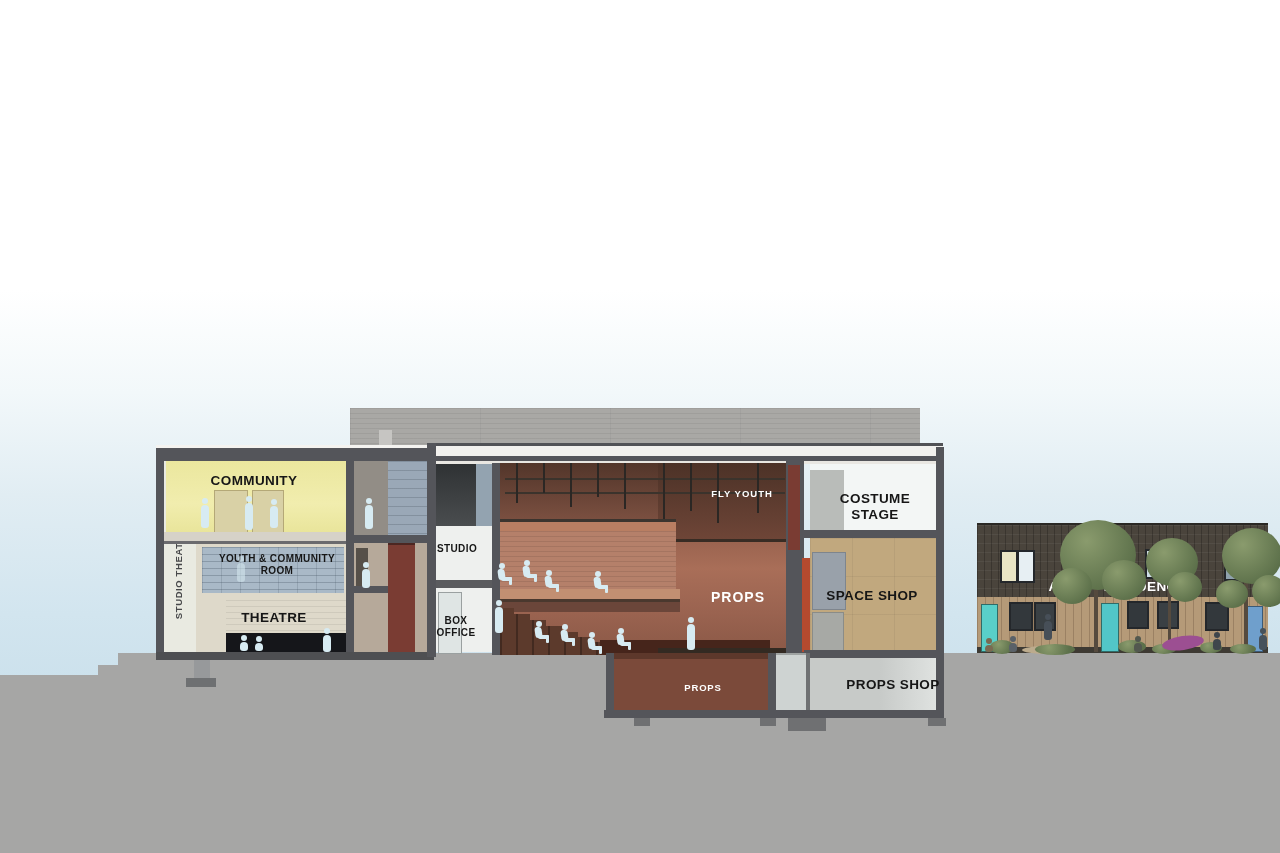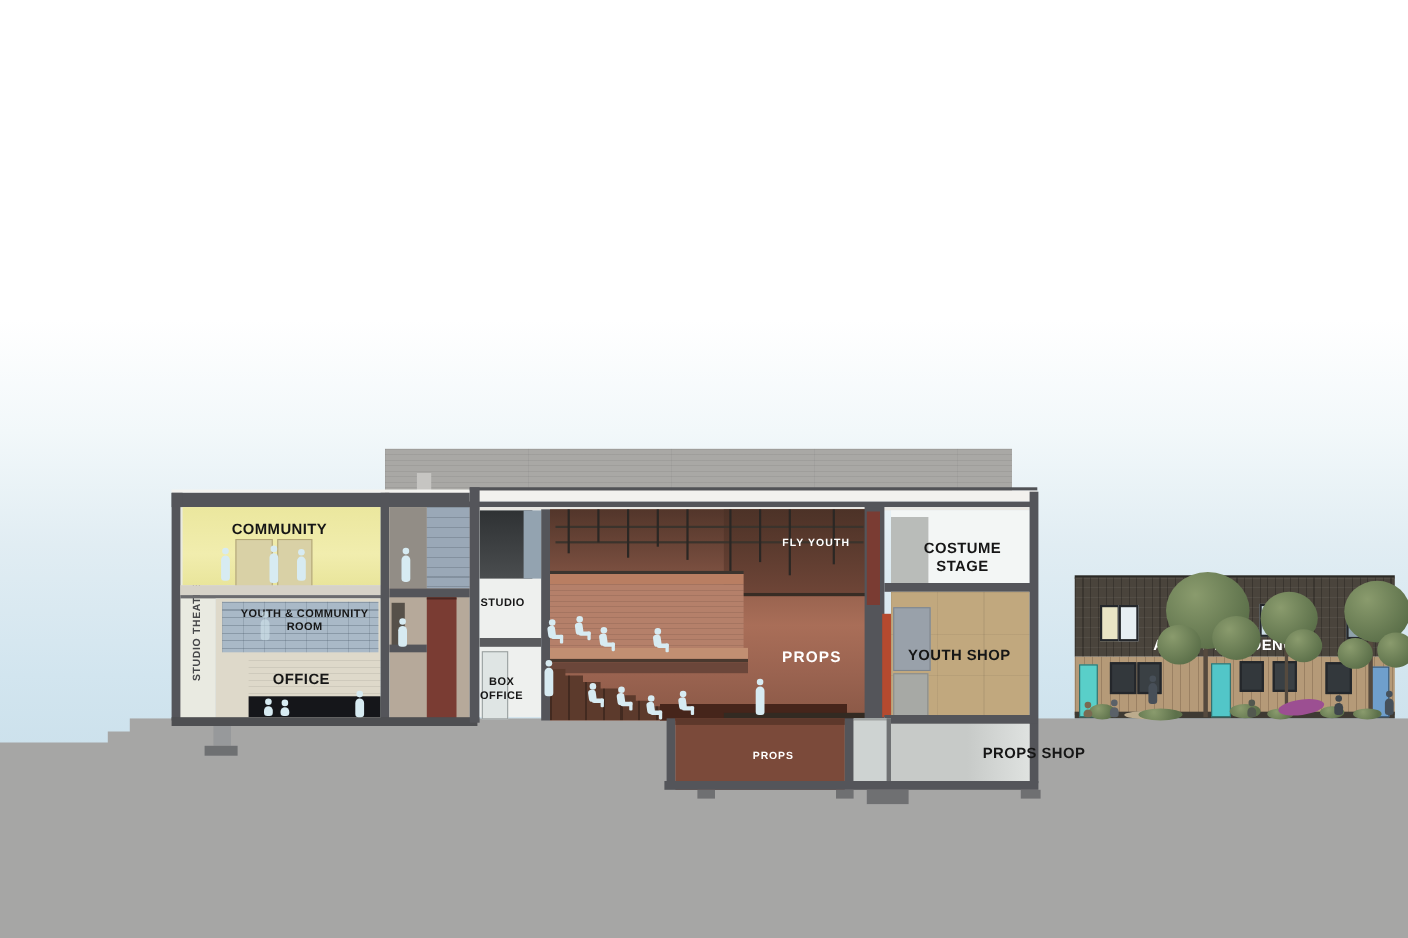--- a/index.html
+++ b/index.html
@@ -50,21 +50,21 @@
   <div class="a" style="left:164px;top:541px;width:190px;height:3px;background:#6b6b6e"></div>
 
   <div class="a" style="left:196px;top:544px;width:150px;height:111px;background:#ded9ca"></div>
 
   <div class="a" style="left:202px;top:547px;width:142px;height:46px;background:#a9b9c7;
        background-image:repeating-linear-gradient(180deg,rgba(55,70,85,.28) 0 1px,transparent 1px 7px),repeating-linear-gradient(90deg,rgba(55,70,85,.18) 0 1px,transparent 1px 19px)"></div>
   <div class="lab" style="left:217px;top:553px;width:120px;font-size:10px">YOUTH &amp; COMMUNITY ROOM</div>
 
   <div class="a" style="left:226px;top:600px;width:120px;height:33px;background-image:repeating-linear-gradient(180deg,rgba(0,0,0,.07) 0 1px,transparent 1px 6px)"></div>
   <div class="a" style="left:226px;top:633px;width:120px;height:19px;background:#15161a"></div>
-  <div class="lab" style="left:214px;top:610px;width:120px;font-size:13.5px">OFFICE</div>
+  <div class="lab" style="left:214px;top:610px;width:120px;font-size:13.5px">THEATRE</div>
 
   <div class="a wall" style="left:346px;top:448px;width:8px;height:207px"></div>
   <div class="a" style="left:354px;top:461px;width:73px;height:194px;background:#b6a99a"></div>
   <div class="a" style="left:354px;top:461px;width:34px;height:74px;background:#928d86"></div>
   <div class="a" style="left:388px;top:461px;width:39px;height:74px;background:#9aa8b7;background-image:repeating-linear-gradient(180deg,rgba(40,50,60,.2) 0 1px,transparent 1px 9px)"></div>
   <div class="a wall" style="left:354px;top:535px;width:73px;height:8px"></div>
   <div class="a" style="left:388px;top:543px;width:27px;height:109px;background:#7a3c33;border-top:2px solid #4c2722"></div>
   <div class="a" style="left:356px;top:548px;width:12px;height:42px;background:#565049"></div>
   <div class="a wall" style="left:354px;top:586px;width:34px;height:7px"></div>
   <div class="a" style="left:156px;top:652px;width:278px;height:8px;background:#4e4f52"></div>
@@ -120,32 +120,32 @@
   <div class="a" style="left:802px;top:558px;width:8px;height:94px;background:#b54a2f"></div>
 
   <div class="a" style="left:810px;top:464px;width:126px;height:66px;background:#f3f6f5"></div>
   <div class="a" style="left:810px;top:470px;width:34px;height:60px;background:#b9bcb9"></div>
   <div class="lab" style="left:815px;top:491px;width:120px;font-size:13.5px">COSTUME STAGE</div>
   <div class="a wall" style="left:804px;top:530px;width:139px;height:8px"></div>
   <div class="a" style="left:810px;top:538px;width:126px;height:112px;background:#c1a87e;
        background-image:repeating-linear-gradient(90deg,rgba(0,0,0,.05) 0 1px,transparent 1px 42px),repeating-linear-gradient(180deg,rgba(0,0,0,.05) 0 1px,transparent 1px 38px)"></div>
   <div class="a" style="left:812px;top:552px;width:32px;height:56px;background:#99a1aa;border:1px solid #7e858d"></div>
   <div class="a" style="left:812px;top:612px;width:30px;height:38px;background:#a7a9a5;border:1px solid #8a8c88"></div>
-  <div class="lab" style="left:812px;top:588px;width:120px;font-size:13.5px">YOUTH SHOP</div>
+  <div class="lab" style="left:812px;top:588px;width:120px;font-size:13.5px">SPACE SHOP</div>
   <div class="a wall" style="left:936px;top:447px;width:8px;height:265px"></div>
   <div class="a wall" style="left:804px;top:650px;width:139px;height:8px"></div>
 
   <div class="a wall" style="left:606px;top:653px;width:8px;height:59px"></div>
   <div class="a" style="left:614px;top:653px;width:154px;height:59px;background:#7b4a3a;border-top:6px solid #5d382b"></div>
   <div class="lab w" style="left:663px;top:682px;width:80px;font-size:9.5px;letter-spacing:.8px">PROPS</div>
   <div class="a wall" style="left:768px;top:653px;width:8px;height:59px"></div>
   <div class="a" style="left:776px;top:653px;width:34px;height:59px;background:#ced3d2;border-top:2px solid #9fa3a2"></div>
   <div class="a mull" style="position:absolute;left:806px;top:653px;width:4px;height:59px"></div>
   <div class="a" style="left:810px;top:658px;width:126px;height:52px;background:linear-gradient(90deg,#c7cac8 55%,#dfe2e0)"></div>
-  <div class="lab" style="left:880px;top:677px;width:120px;font-size:13.5px">PROPS SHOP</div>
+  <div class="lab" style="left:833px;top:677px;width:120px;font-size:13.5px">PROPS SHOP</div>
   <div class="a wall" style="left:604px;top:710px;width:340px;height:8px"></div>
   <div class="a" style="left:634px;top:718px;width:16px;height:8px;background:#6f7072"></div>
   <div class="a" style="left:760px;top:718px;width:16px;height:8px;background:#6f7072"></div>
   <div class="a" style="left:788px;top:718px;width:38px;height:13px;background:#6f7072"></div>
   <div class="a" style="left:928px;top:718px;width:18px;height:8px;background:#6f7072"></div>
 
   <div class="a" style="left:977px;top:525px;width:291px;height:128px">
     <div class="a" style="left:0;top:-2px;width:291px;height:3px;background:#2a2824"></div>
     <div class="a" style="left:0;top:0;width:291px;height:72px;background:#4a443c;background-image:repeating-linear-gradient(90deg,rgba(0,0,0,.22) 0 1px,transparent 1px 7px),repeating-linear-gradient(180deg,rgba(255,255,255,.05) 0 1px,transparent 1px 9px)"></div>
     <div class="a" style="left:0;top:72px;width:291px;height:53px;background:#b59a78;background-image:repeating-linear-gradient(90deg,rgba(87,64,45,.28) 0 1px,transparent 1px 8px)"></div>

